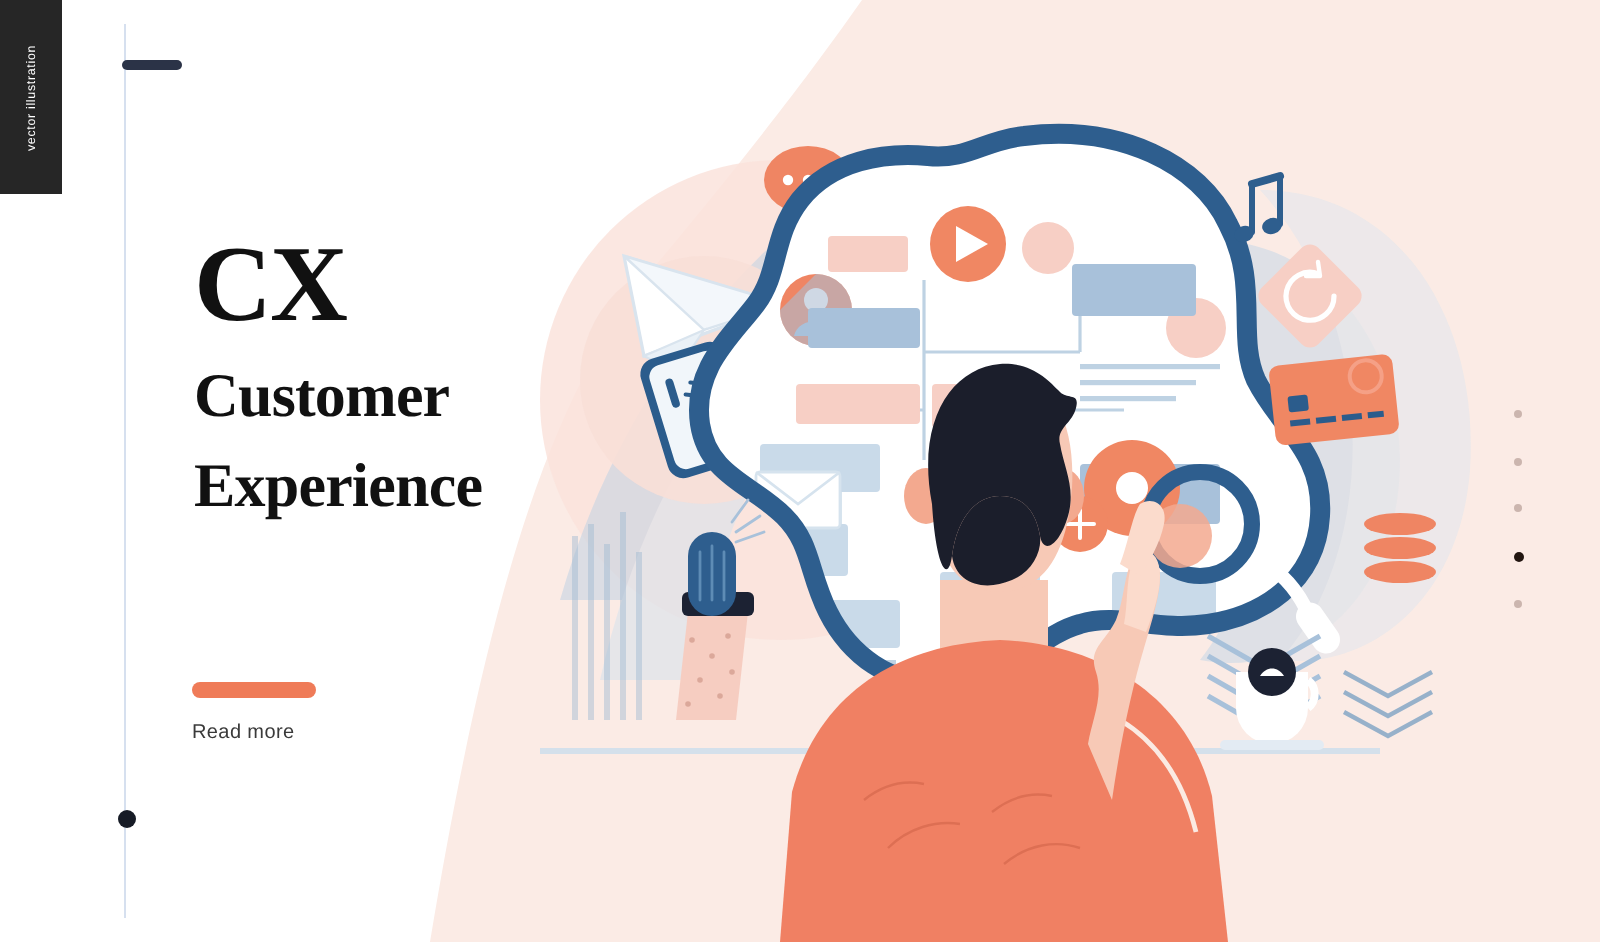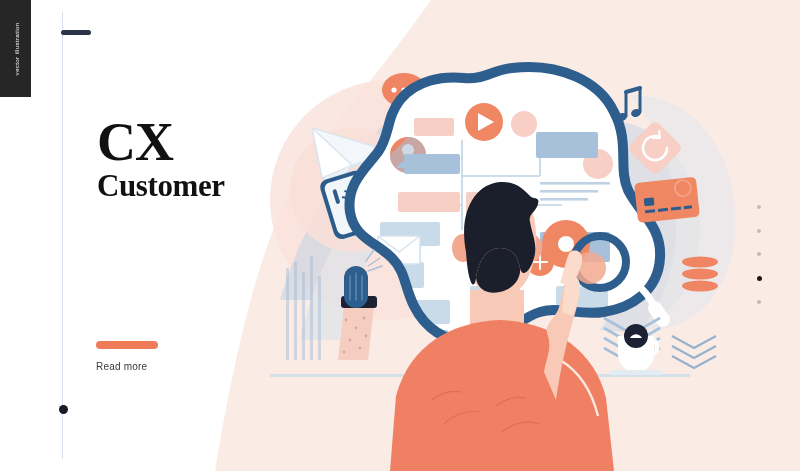--- a/index.html
+++ b/index.html
@@ -77,21 +77,21 @@
     line-height: 0.92;
     letter-spacing: -1px;
     display: block;
   }
   .headline .sub {
     font-size: 31px;
     font-weight: bold;
     line-height: 1.02;
     letter-spacing: -0.4px;
     display: block;
-    margin-top: 2px;
+    margin-top: 14px;
   }
 
   
   .rm-bar {
     position: absolute;
     left: 96px; top: 341px;
     width: 62px; height: 8px;
     border-radius: 5px;
     background: #ef7b58;
     z-index: 35;
@@ -432,20 +432,21 @@
     <span>vector illustration</span>
   </div>
 
   <div class="rail-line"></div>
   <div class="rail-dash"></div>
   <div class="rail-dot"></div>
 
   <div class="headline">
     <span class="cx">CX</span>
     <span class="sub">Customer</span>
+    <span class="sub">Experience</span>
   </div>
 
   <div class="rm-bar"></div>
   <div class="rm-label">Read more</div>
 
   <div class="pager">
     <div class="dot"></div>
     <div class="dot"></div>
     <div class="dot"></div>
     <div class="dot active"></div>

